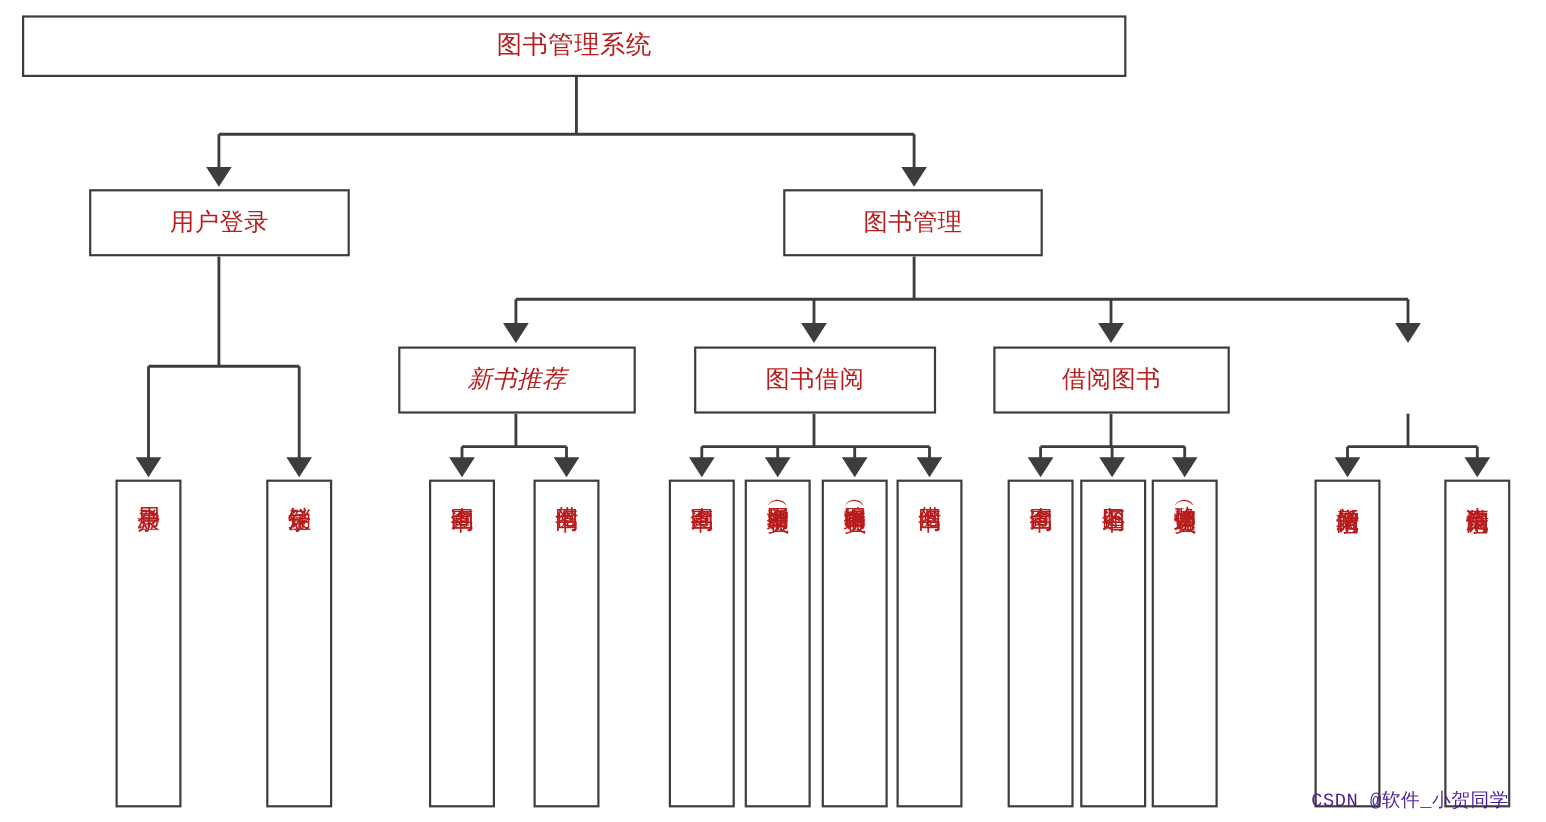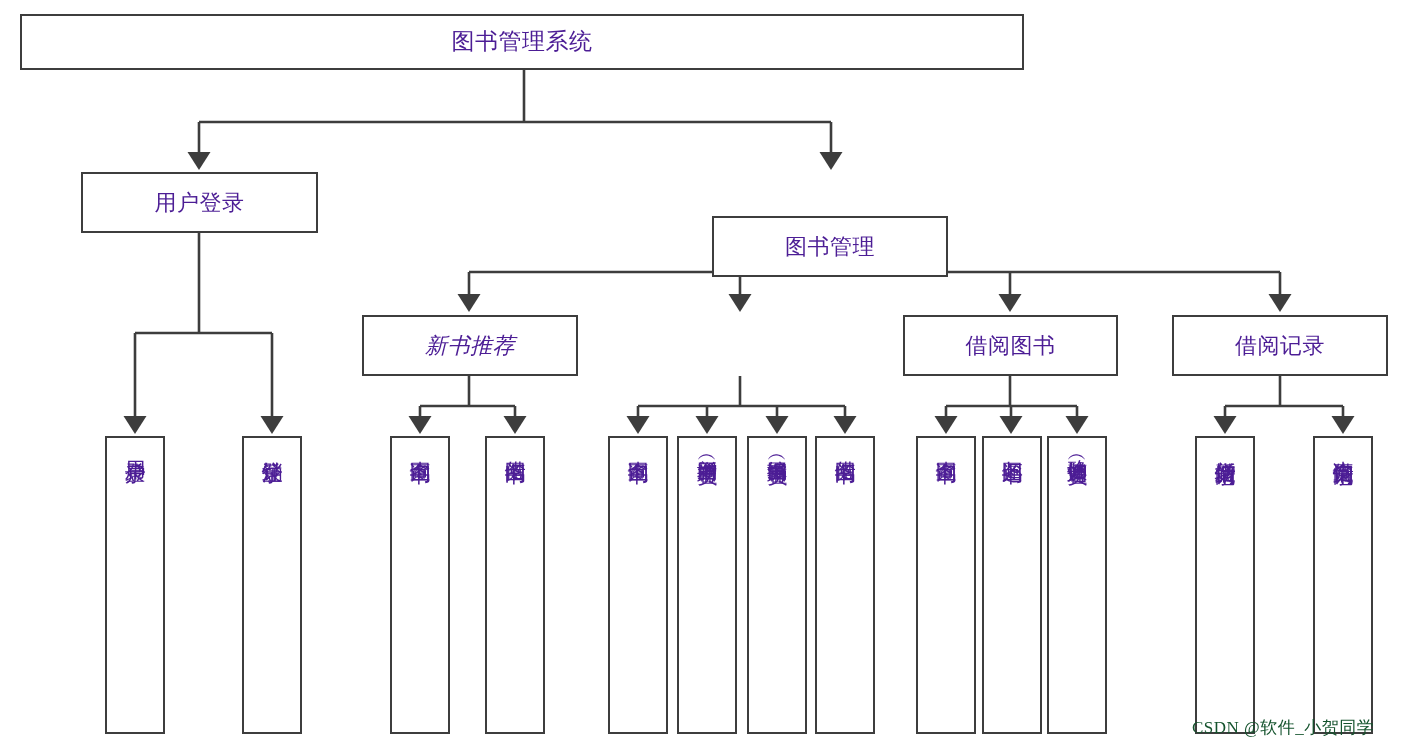--- a/index.html
+++ b/index.html
@@ -35,21 +35,21 @@
     display: flex;
     align-items: center;
     justify-content: center;
     overflow: hidden;
   }
   .node .label {
     display: block;
     text-align: left;
     line-height: 1.18;
     letter-spacing: 0.5px;
-    color: #4c1d95;
+    color: #b91c1c;
     white-space: nowrap;
   }
   .node.horiz .label {
     font-size: 22px;
   }
   .node.root .label {
     font-size: 23px;
   }
   .node.vert {
     align-items: flex-start;
@@ -62,24 +62,24 @@
     line-height: 1.08;
     letter-spacing: 1px;
     margin: 0 auto;
   }
   .node.vert.tall .label {
     font-size: 20px;
   }
   .watermark {
     position: absolute;
     font-size: 17px;
-    color: #14532d;
+    color: #4c1d95;
     letter-spacing: 0.5px;
     white-space: nowrap;
-    font-family: Liberation Serif, serif;
+    font-family: Liberation Mono, monospace;
   }
 </style>
 </head>
 <body>
 
 <div id="canvas">
 
   <svg class="edges" viewBox="0 0 1405 747" xmlns="http://www.w3.org/2000/svg">
     <defs>
       <marker id="arrow" markerWidth="9" markerHeight="9" refX="3.2" refY="4.5" orient="auto" markerUnits="strokeWidth">
@@ -131,36 +131,36 @@
   </svg>
 
   <div class="node root horiz" style="left:20px; top:14px; width:1004px; height:56px;">
     <span class="label">图书管理系统</span>
   </div>
 
   <div class="node horiz" style="left:81px; top:172px; width:237px; height:61px;">
     <span class="label">用户登录</span>
   </div>
 
-  <div class="node horiz" style="left:712px; top:172px; width:236px; height:61px;margin-top:44px;">
+  <div class="node horiz" style="left:712px; top:172px; width:236px; height:61px;">
     <span class="label">图书管理</span>
   </div>
 
   <div class="node horiz" style="left:362px; top:315px; width:216px; height:61px;font-style:italic;">
     <span class="label">新书推荐</span>
   </div>
 
+  <div class="node horiz" style="left:631px; top:315px; width:220px; height:61px;">
+    <span class="label">图书借阅</span>
+  </div>
 
   <div class="node horiz" style="left:903px; top:315px; width:215px; height:61px;">
     <span class="label">借阅图书</span>
   </div>
 
-  <div class="node horiz" style="left:1172px; top:315px; width:216px; height:61px;">
-    <span class="label">借阅记录</span>
-  </div>
 
   <div class="node vert" style="left:105px; top:436px; width:60px; height:298px;">
     <span class="label">用户登录</span>
   </div>
 
   <div class="node vert" style="left:242px; top:436px; width:60px; height:298px;">
     <span class="label">注销登录</span>
   </div>
 
   <div class="node vert" style="left:390px; top:436px; width:60px; height:298px;">

